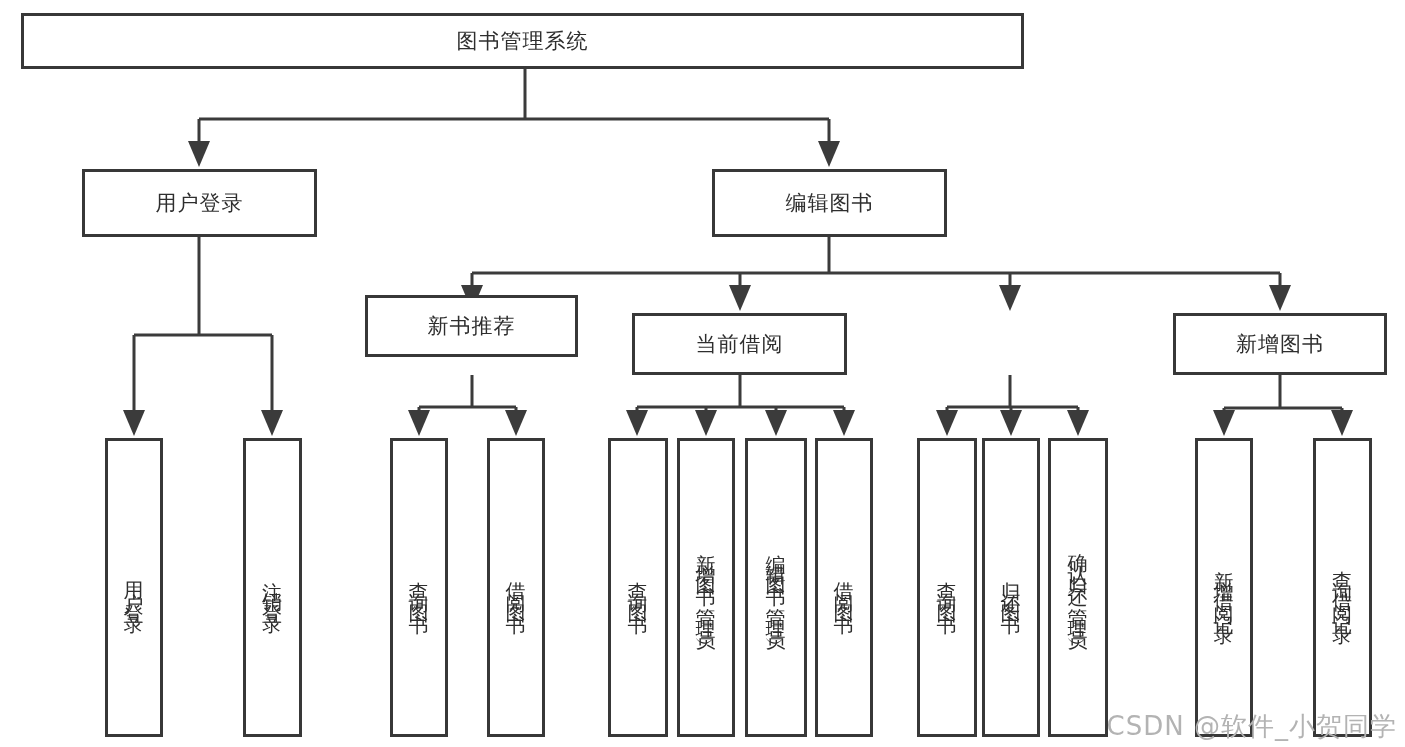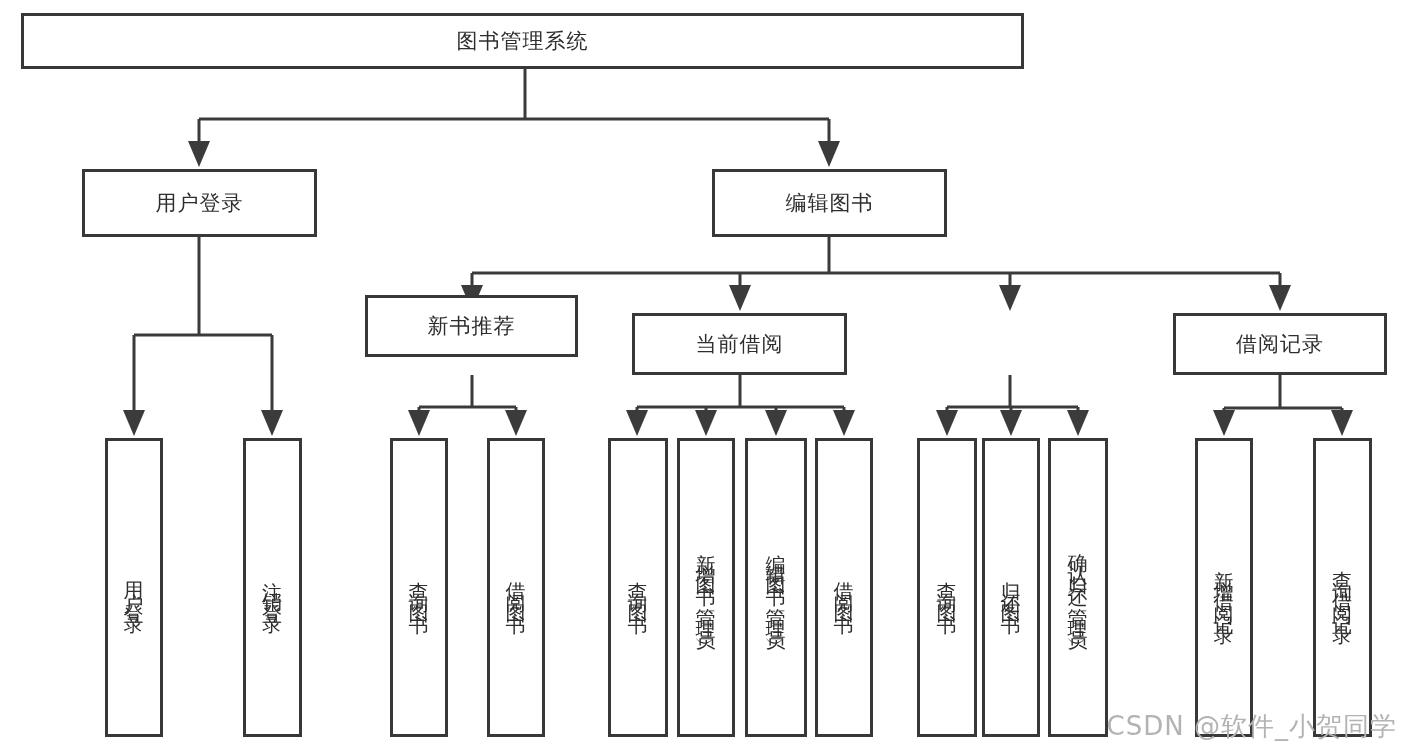--- a/index.html
+++ b/index.html
@@ -120,21 +120,21 @@
     <span>编辑图书</span>
   </div>
 
   <div class="node h" style="left:365px;top:295px;width:213px;height:62px">
     <span>新书推荐</span>
   </div>
   <div class="node h" style="left:632px;top:313px;width:215px;height:62px">
     <span>当前借阅</span>
   </div>
   <div class="node h" style="left:1173px;top:313px;width:214px;height:62px">
-    <span>借阅记录</span>
+    <span>新增图书</span>
   </div>
 
   <div class="node v" style="left:105px;top:438px;width:58px;height:299px">
     <span>用户登录</span>
   </div>
   <div class="node v" style="left:243px;top:438px;width:59px;height:299px">
     <span>注销登录</span>
   </div>
 
   <div class="node v" style="left:390px;top:438px;width:58px;height:299px">

